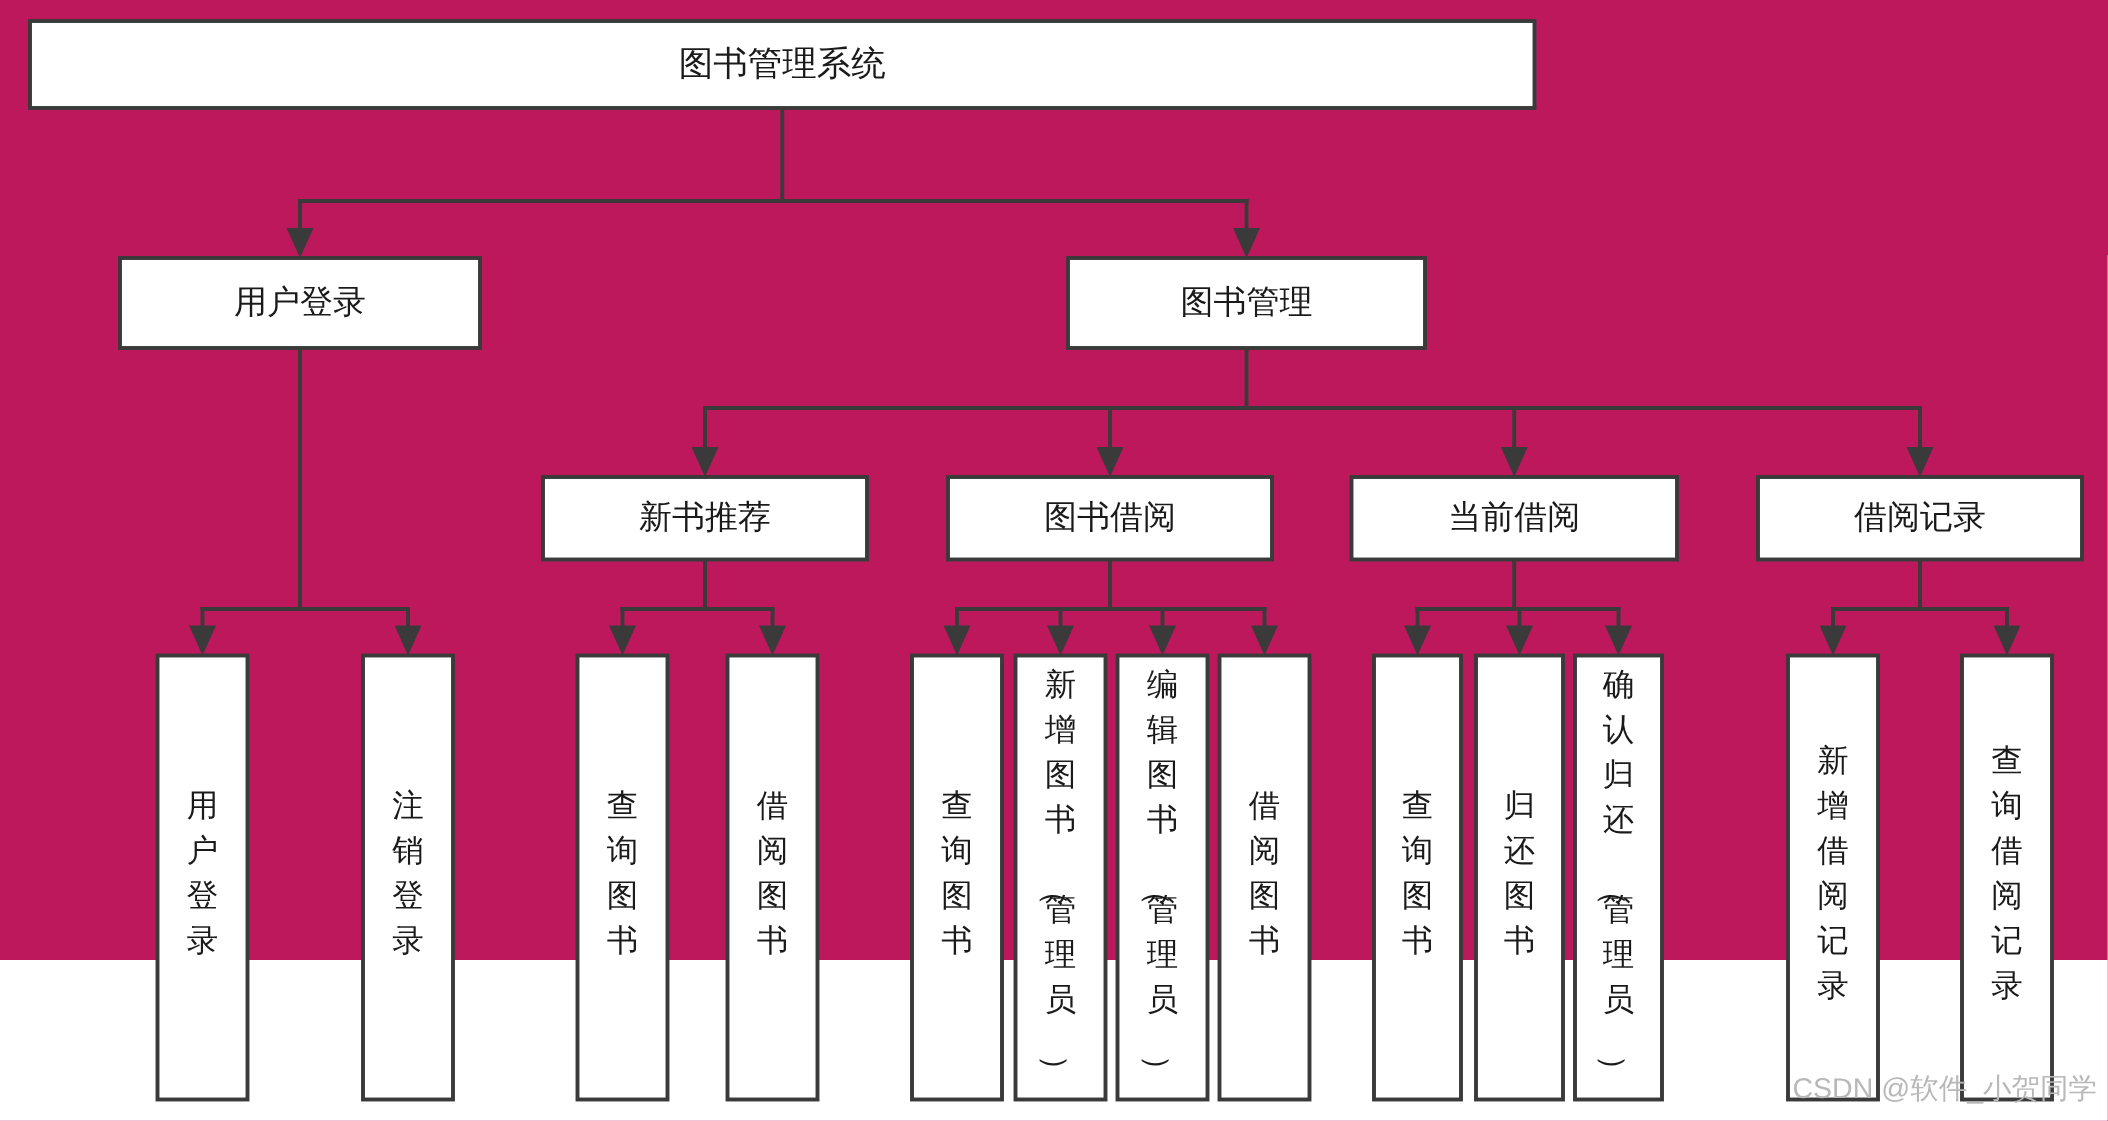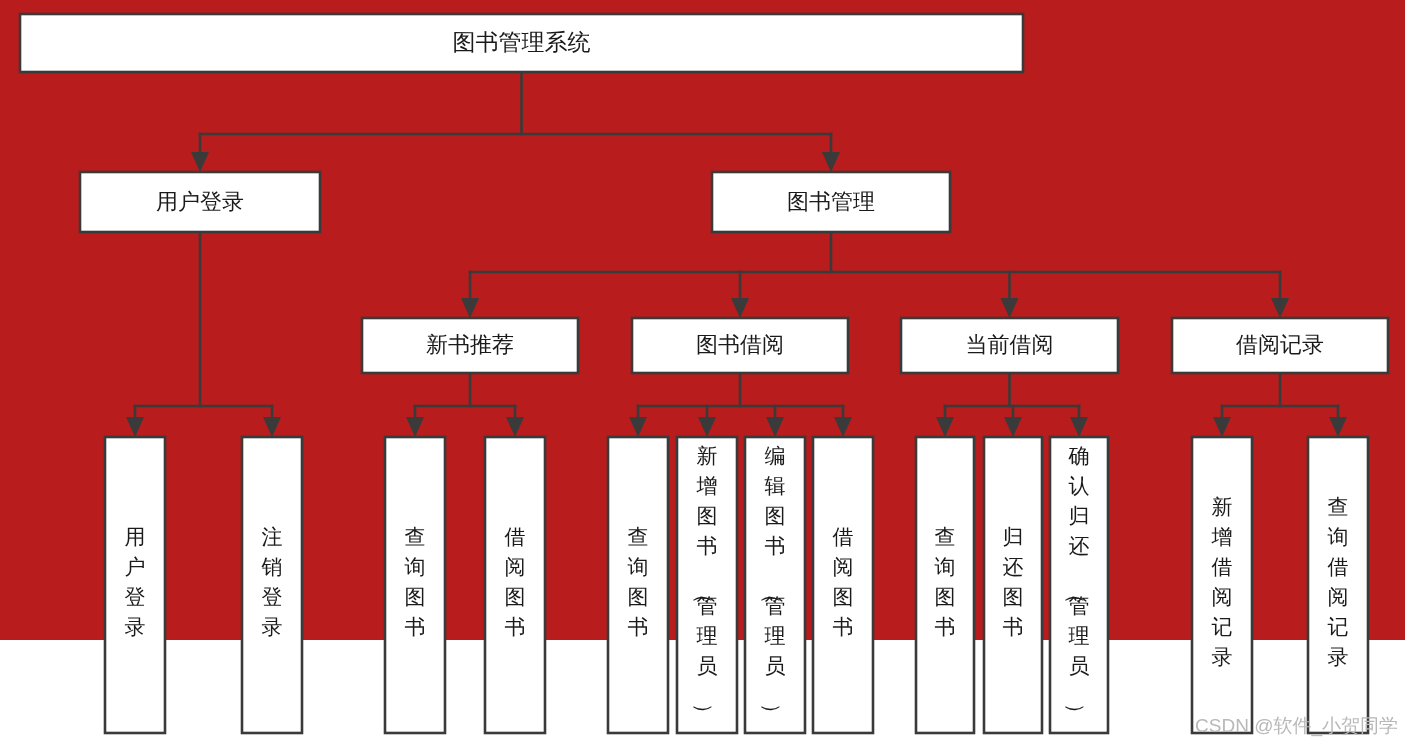--- a/index.html
+++ b/index.html
@@ -12,21 +12,21 @@
     width: 1405px;
     height: 747px;
     font-family: "Liberation Sans", "DejaVu Sans", sans-serif;
     overflow: hidden;
     position: relative;
   }
   #diagram-root {
     position: relative;
     width: 1405px;
     height: 640px;
-    background: #b91c1c;
+    background: #be185d;
   }
   svg.diagram-canvas {
     position: absolute;
     left: 0;
     top: 0;
     width: 1405px;
     height: 747px;
     display: block;
   }
   .node-box {

